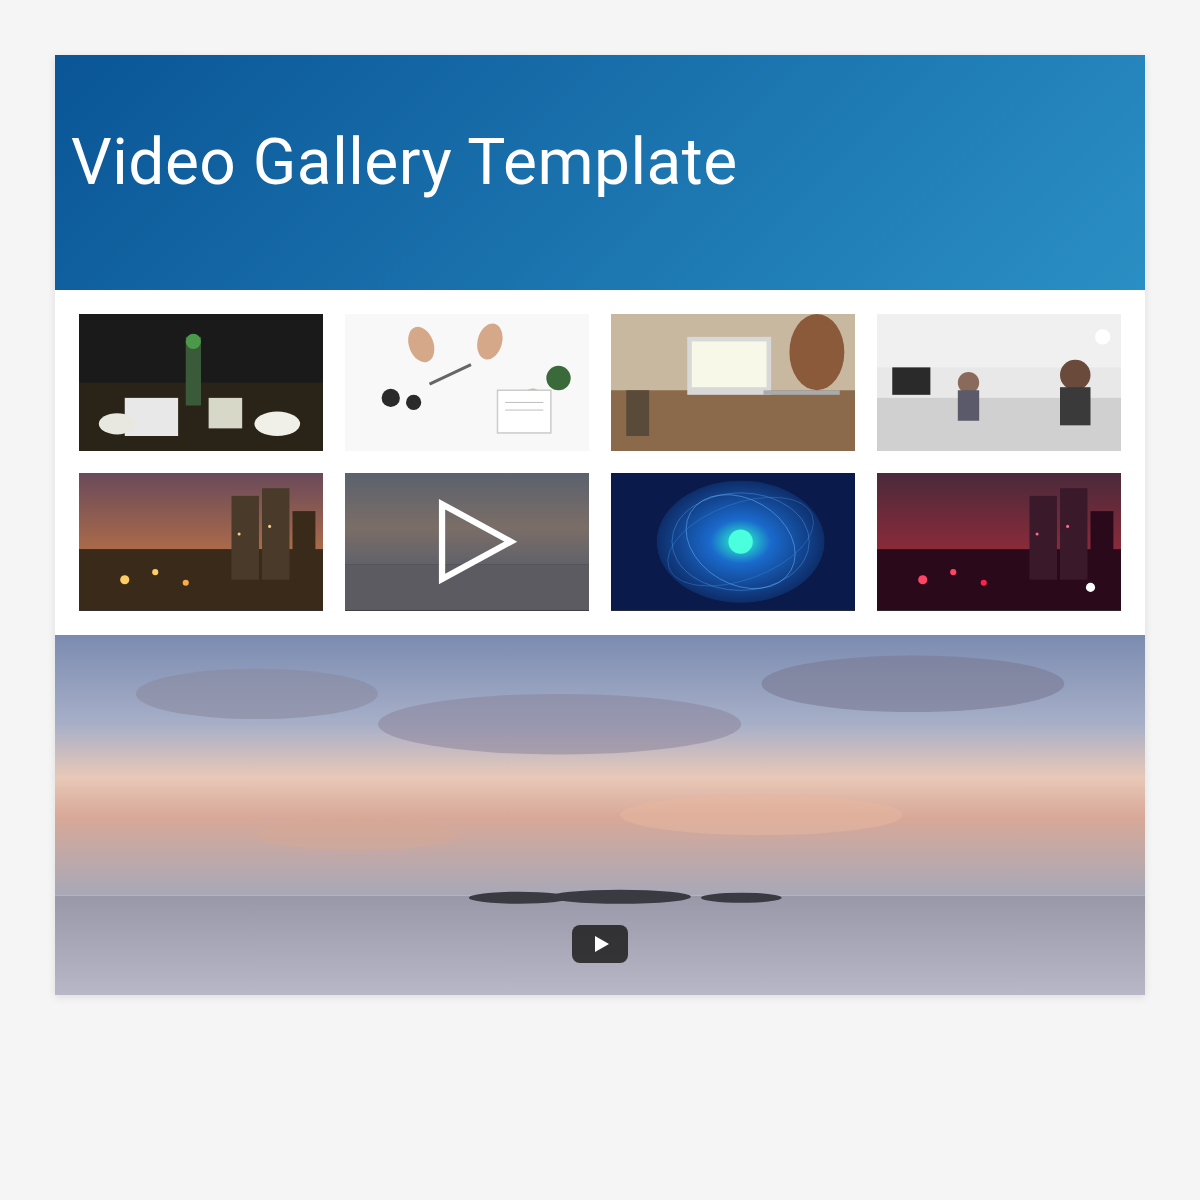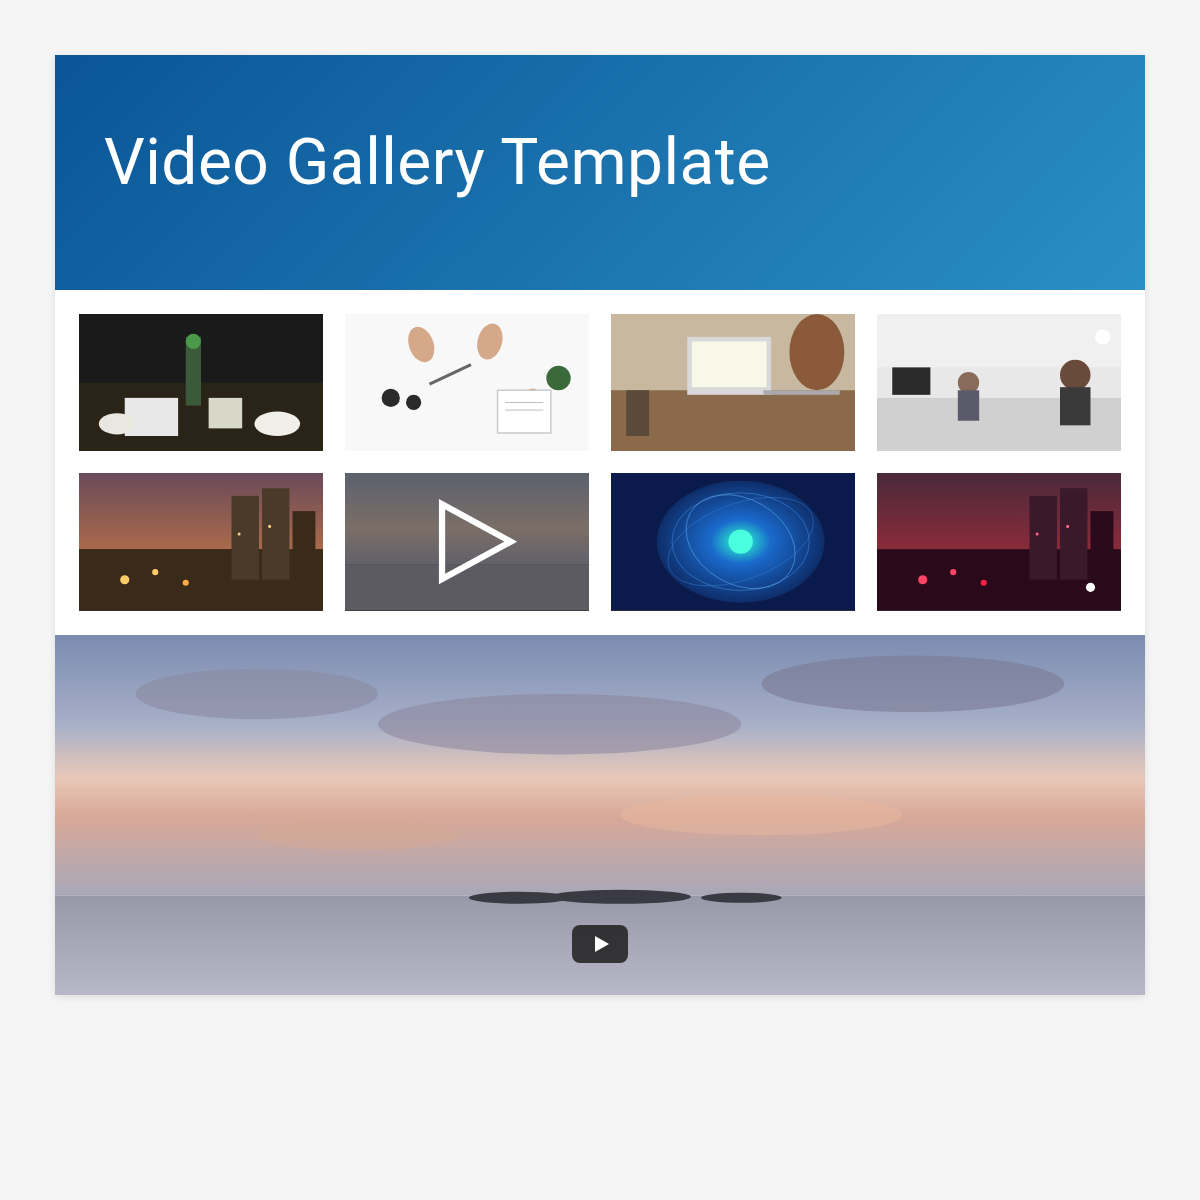--- a/index.html
+++ b/index.html
@@ -14,21 +14,21 @@
       background: #f5f5f5;
       padding: 55px;
     }
     .container {
       width: 100%;
       background: white;
       box-shadow: 0 2px 8px rgba(0,0,0,0.1);
     }
     .header {
       background: linear-gradient(135deg, #0a5596 0%, #2a8fc4 100%);
-      padding: 70px 40px 90px 49px;
+      padding: 70px 40px 90px 16px;
       color: white;
     }
     .header h1 {
       font-size: 64px;
       font-weight: 400;
       letter-spacing: 0.5px;
     }
     .gallery {
       display: grid;
       grid-template-columns: repeat(4, 1fr);

